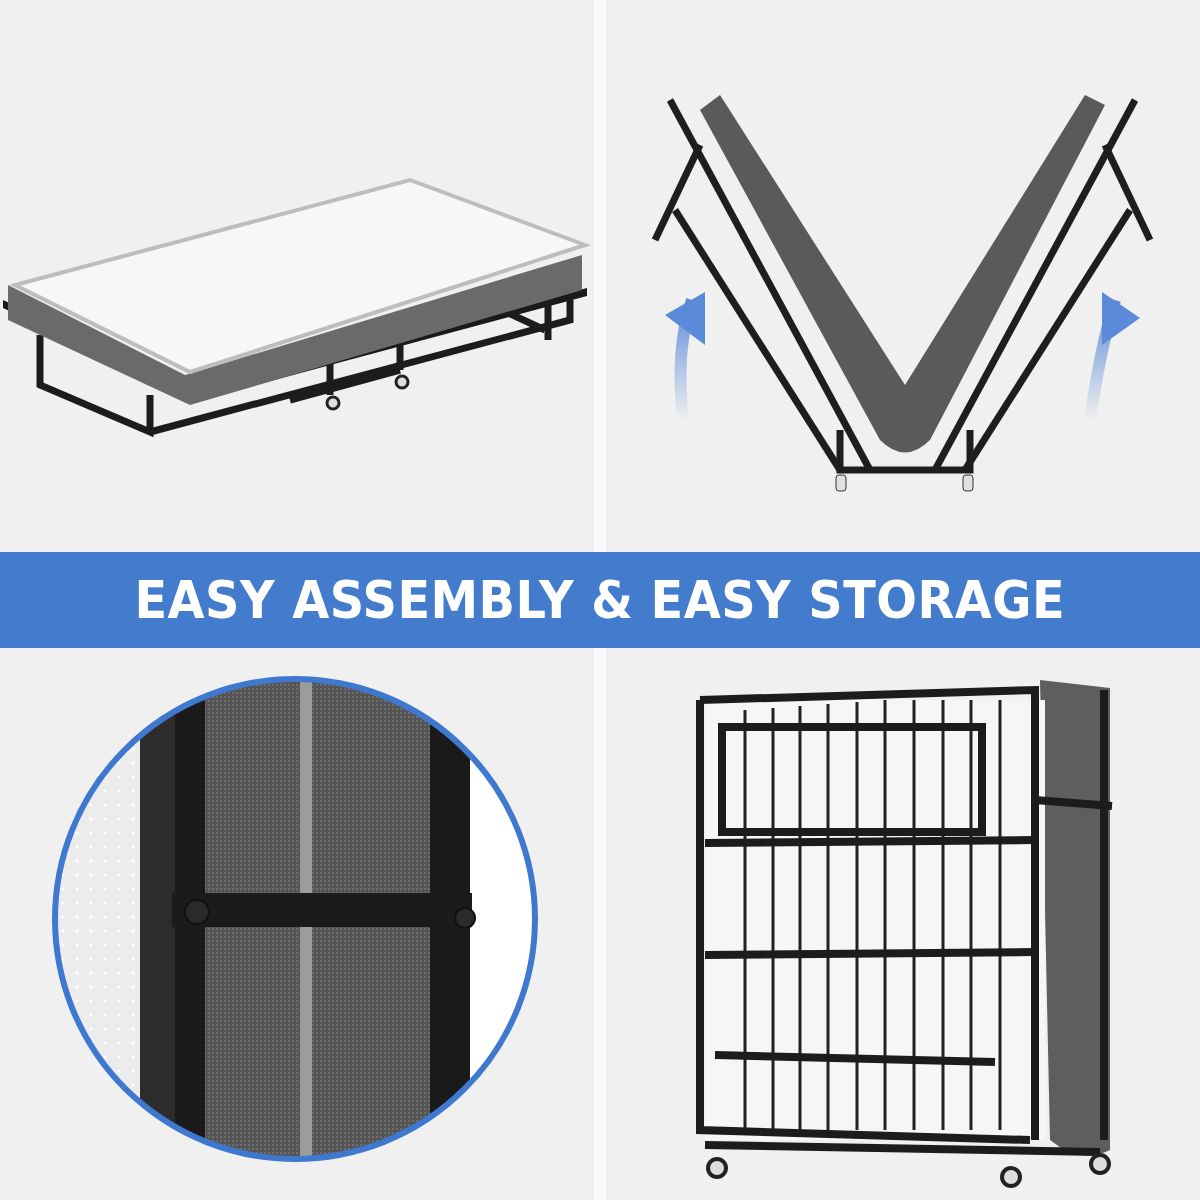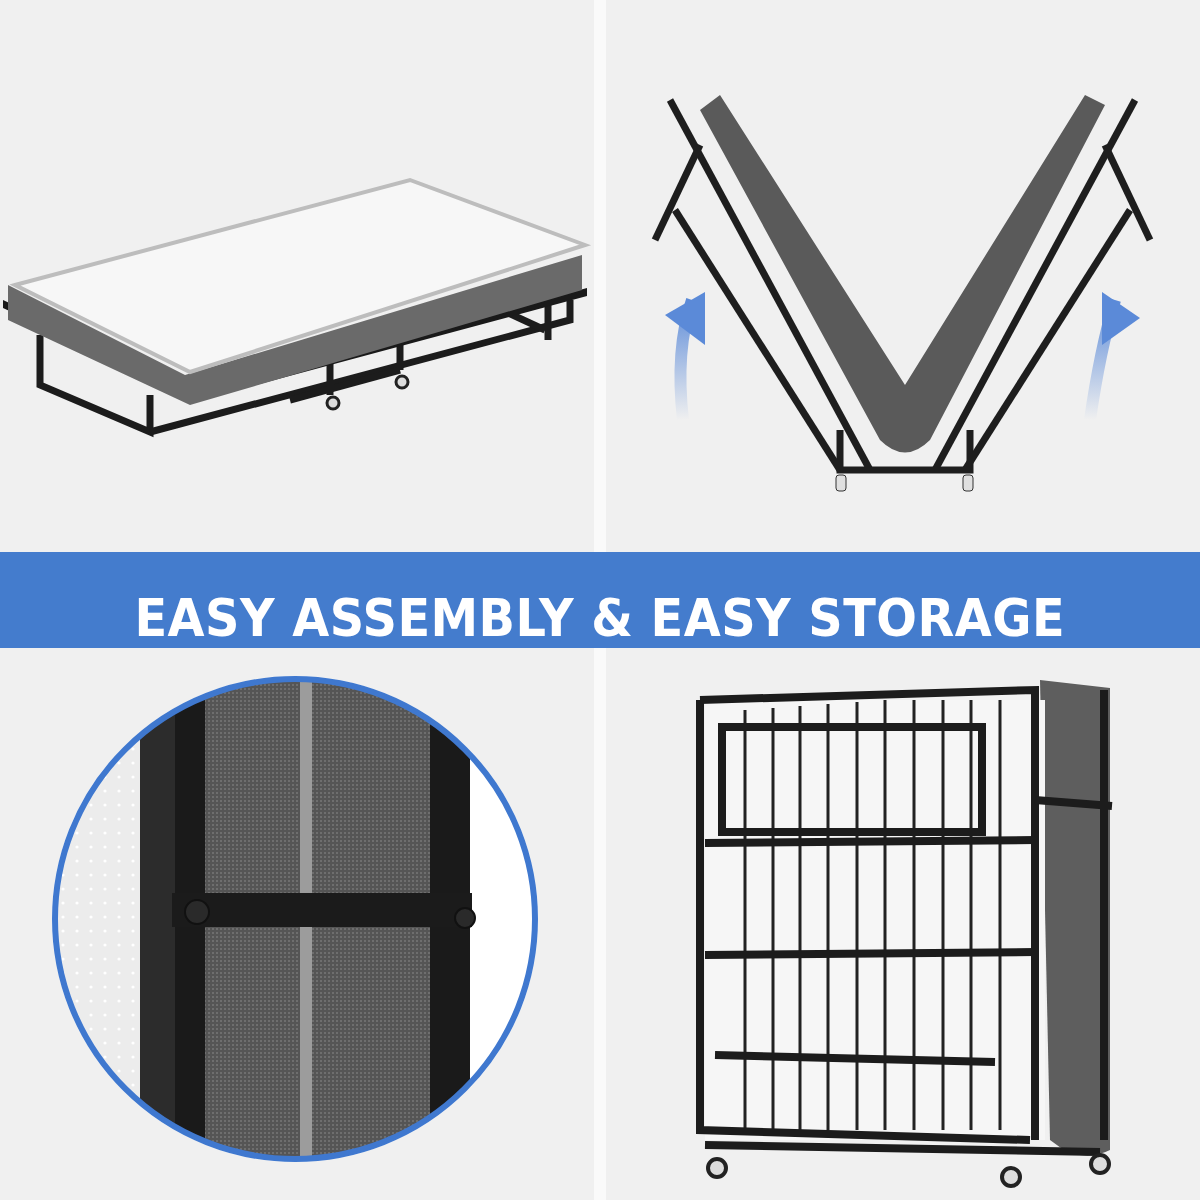--- a/index.html
+++ b/index.html
@@ -3,21 +3,21 @@
 <meta charset="utf-8">
 <style>
   html, body { margin:0; padding:0; }
   body { width:1200px; height:1200px; position:relative; overflow:hidden; background:#f0f0f0; font-family:"Liberation Sans", sans-serif; }
   .panel { position:absolute; background:#f0f0f0; overflow:hidden; }
   .p-tl { left:0; top:0; width:594px; height:552px; }
   .p-tr { left:606px; top:0; width:594px; height:552px; }
   .p-bl { left:0; top:648px; width:594px; height:552px; }
   .p-br { left:606px; top:648px; width:594px; height:552px; }
   .divider-v { position:absolute; left:594px; width:12px; background:#fafafa; }
-  .banner { position:absolute; left:0; top:552px; width:1200px; height:96px; background:#447ccd; display:flex; align-items:flex-end; justify-content:center; }
+  .banner { position:absolute; left:0; top:552px; width:1200px; height:96px; background:#447ccd; display:flex; align-items:center; justify-content:center; }
   .banner-text { color:#fff; font-weight:bold; font-size:52px; letter-spacing:0.5px; font-family:"DejaVu Sans", sans-serif; transform:scaleX(0.92); white-space:nowrap; }
   svg { position:absolute; left:0; top:0; }
 </style>
 </head>
 <body>
 
 <div class="panel p-tl">
   <svg width="594" height="552" viewBox="0 0 594 552">
 
     <g stroke="#1c1c1c" stroke-width="7" fill="none">

